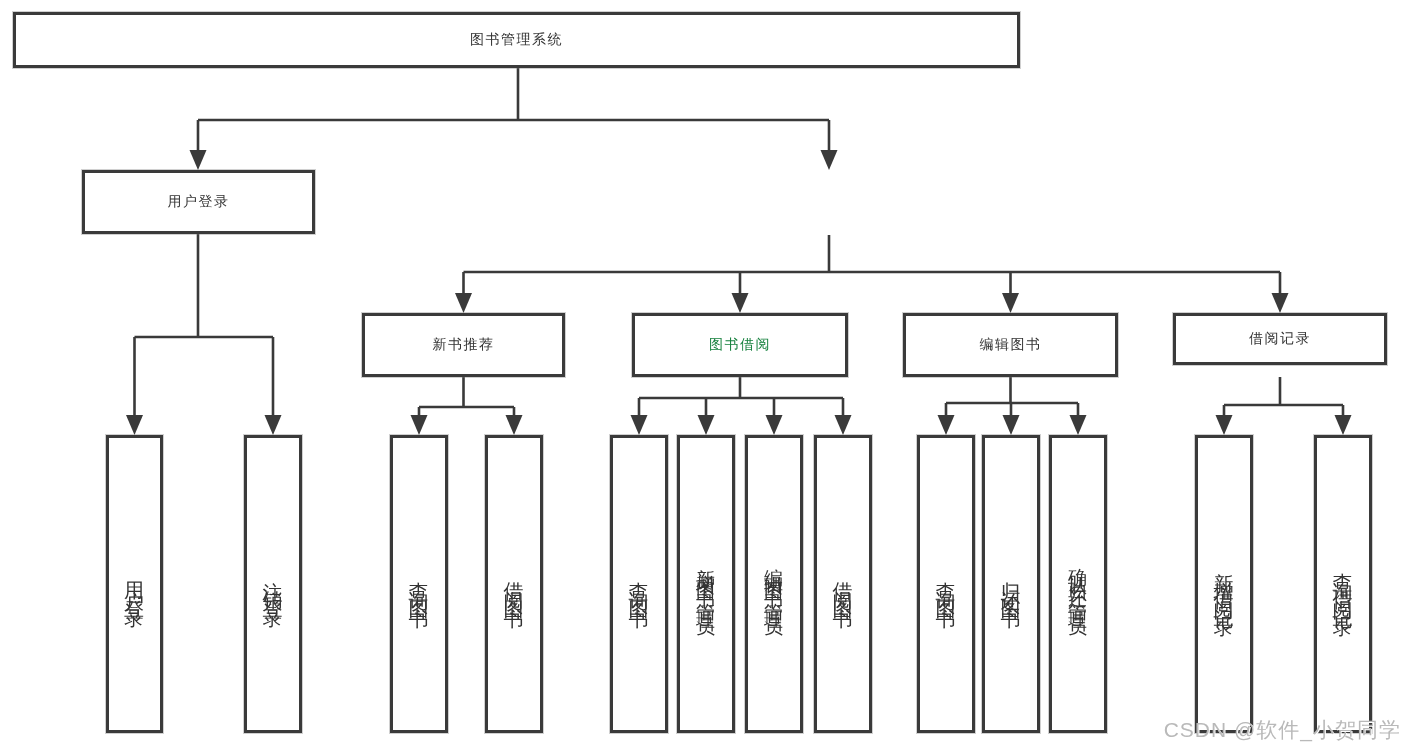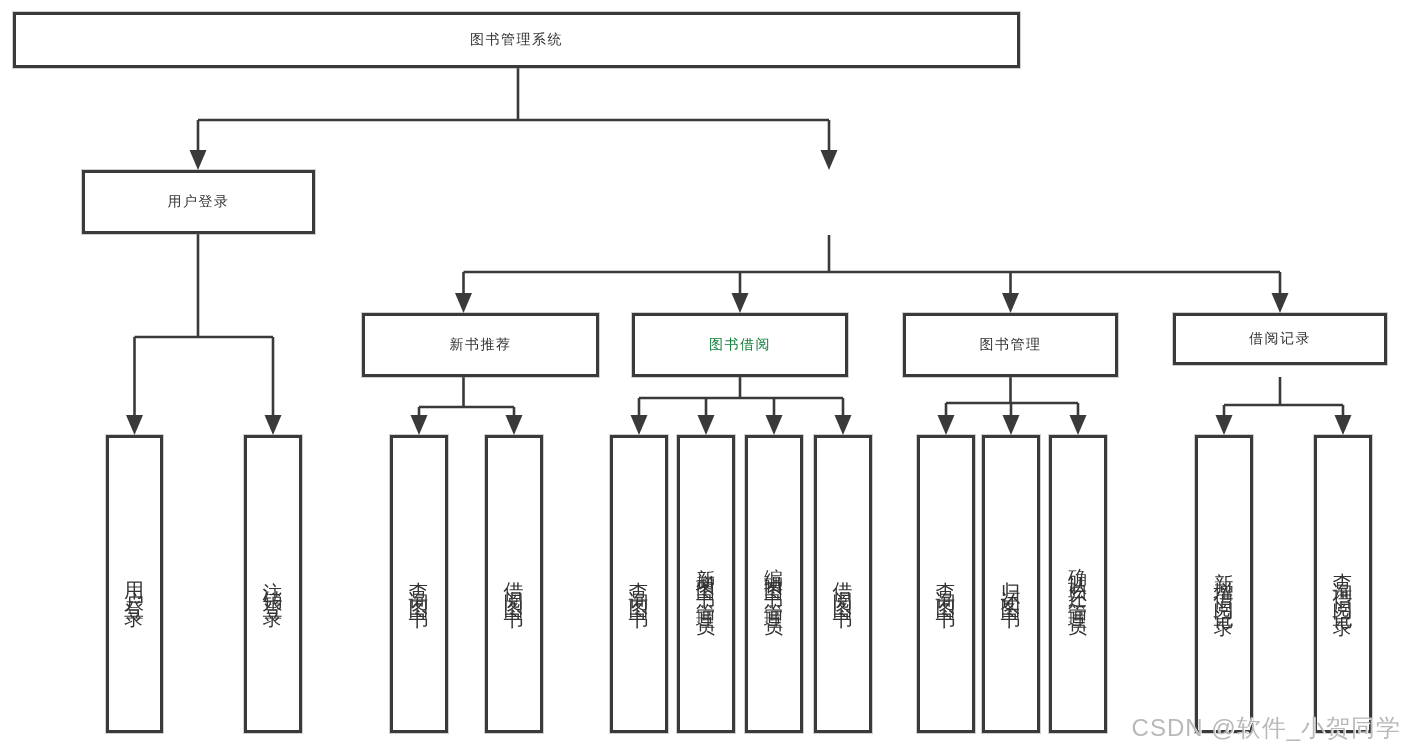--- a/index.html
+++ b/index.html
@@ -27,21 +27,21 @@
     writing-mode:vertical-rl;
     text-orientation:mixed;
     letter-spacing:9px;
     font-size:20px;
     line-height:1;
   }
   .long{letter-spacing:7px;font-size:19px;}
   #watermark{
     position:absolute;
     right:4px;bottom:3px;
-    font-size:24px;
+    font-size:21px;
     letter-spacing:1px;
     color:#b9b9b9;
     text-shadow:1px 1px 0 #ffffff;
     z-index:5;
     white-space:nowrap;
   }
 </style>
 </head>
 <body>
 
@@ -67,23 +67,23 @@
       <polygon points="1002.5,415 1019.5,415 1011,435" fill="#3a3a3a"></polygon>
       <polygon points="1069.5,415 1086.5,415 1078,435" fill="#3a3a3a"></polygon>
       <polygon points="1215.5,415 1232.5,415 1224,435" fill="#3a3a3a"></polygon>
       <polygon points="1334.5,415 1351.5,415 1343,435" fill="#3a3a3a"></polygon>
     </svg>
 
   <div class="node" style="left: 13px; top: 12px; width: 1007px; height: 56px; border-color: rgb(58, 58, 58); color: rgb(51, 51, 51); background: rgb(255, 255, 255);">图书管理系统</div>
 
   <div class="node" style="left: 82px; top: 170px; width: 233px; height: 64px; border-color: rgb(58, 58, 58); color: rgb(51, 51, 51); background: rgb(255, 255, 255);">用户登录</div>
 
-  <div class="node" style="left: 362px; top: 313px; width: 237px; height: 64px; border-color: rgb(58, 58, 58); color: rgb(51, 51, 51); background: rgb(255, 255, 255);">新书推荐</div>
+  <div class="node" style="left: 362px; top: 313px; width: 203px; height: 64px; border-color: rgb(58, 58, 58); color: rgb(51, 51, 51); background: rgb(255, 255, 255);">新书推荐</div>
   <div class="node" style="left: 632px; top: 313px; width: 216px; height: 64px; border-color: rgb(58, 58, 58); color: #15803d; background: rgb(255, 255, 255);">图书借阅</div>
-  <div class="node" style="left: 903px; top: 313px; width: 215px; height: 64px; border-color: rgb(58, 58, 58); color: rgb(51, 51, 51); background: rgb(255, 255, 255);">图书管理</div>
+  <div class="node" style="left: 903px; top: 313px; width: 215px; height: 64px; border-color: rgb(58, 58, 58); color: rgb(51, 51, 51); background: rgb(255, 255, 255);">编辑图书</div>
   <div class="node" style="left: 1173px; top: 313px; width: 214px; height: 52px; border-color: rgb(58, 58, 58); color: rgb(51, 51, 51); background: rgb(255, 255, 255);">借阅记录</div>
 
   <div class="node leaf" style="left: 106px; top: 435px; width: 57px; height: 298px; border-color: rgb(58, 58, 58); color: rgb(51, 51, 51); background: rgb(255, 255, 255);">用户登录</div>
   <div class="node leaf" style="left: 244px; top: 435px; width: 58px; height: 298px; border-color: rgb(58, 58, 58); color: rgb(51, 51, 51); background: rgb(255, 255, 255);">注销登录</div>
 
   <div class="node leaf" style="left: 390px; top: 435px; width: 58px; height: 298px; border-color: rgb(58, 58, 58); color: rgb(51, 51, 51); background: rgb(255, 255, 255);">查询图书</div>
   <div class="node leaf" style="left: 485px; top: 435px; width: 58px; height: 298px; border-color: rgb(58, 58, 58); color: rgb(51, 51, 51); background: rgb(255, 255, 255);">借阅图书</div>
 
   <div class="node leaf" style="left: 610px; top: 435px; width: 58px; height: 298px; border-color: rgb(58, 58, 58); color: rgb(51, 51, 51); background: rgb(255, 255, 255);">查询图书</div>
   <div class="node leaf long" style="left: 677px; top: 435px; width: 58px; height: 298px; border-color: rgb(58, 58, 58); color: rgb(51, 51, 51); background: rgb(255, 255, 255);">新增图书（管理员）</div>

